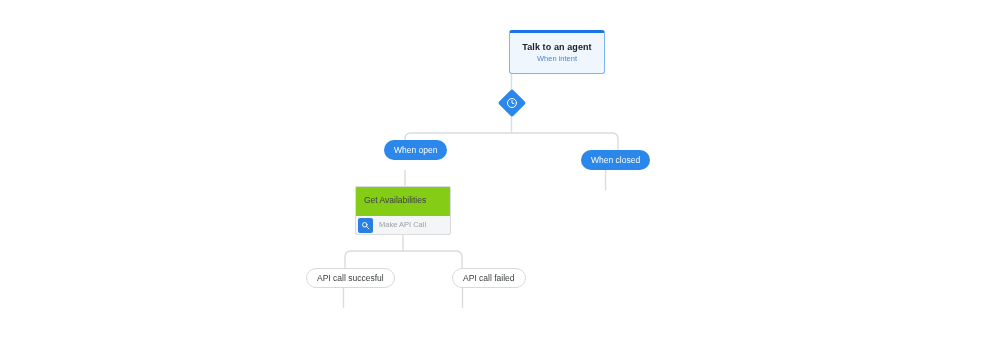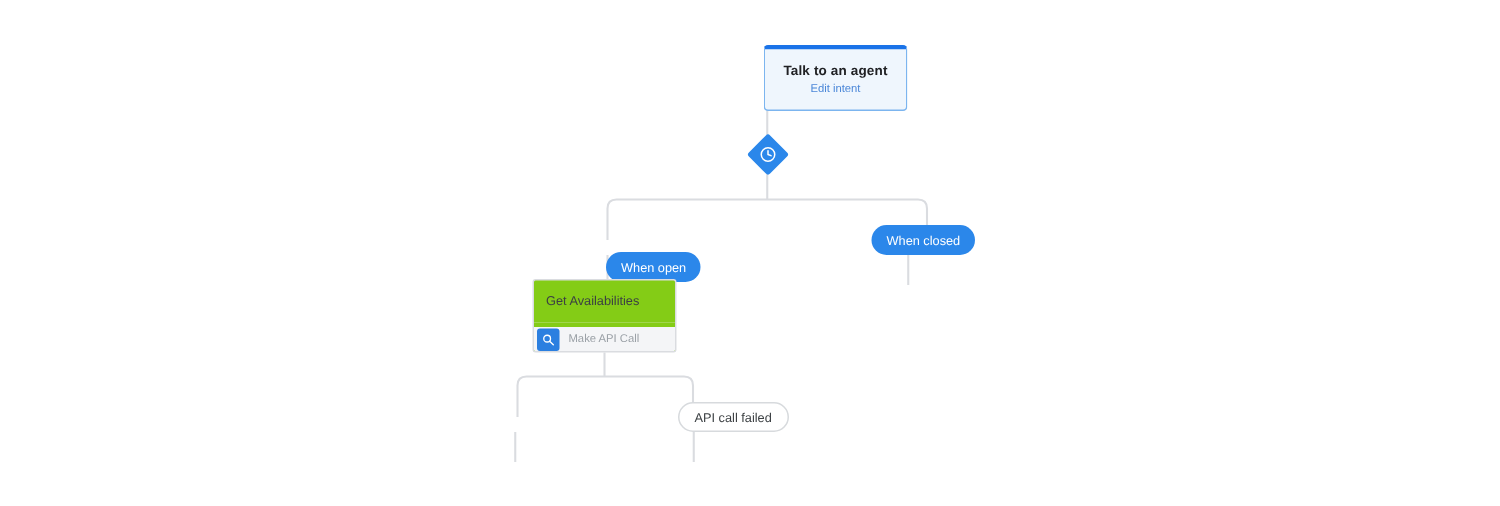--- a/index.html
+++ b/index.html
@@ -105,21 +105,21 @@
     padding: 0 10px;
     box-sizing: border-box;
     cursor: pointer;
   }
   .pill-filled span {
     font-size: 8.5px;
     color: #ffffff;
     white-space: nowrap;
     line-height: 1;
   }
-  #pill-when-open  { left: 384px; top: 168px; margin-left: 20px; }
+  #pill-when-open  { left: 384px; top: 140px; }
   #pill-when-closed{ left: 581px; top: 150px; }
   
   .pill-outline {
     position: absolute;
     height: 20px;
     background: #ffffff;
     border: 1px solid #d7dadd;
     border-radius: 10px;
     display: flex;
     align-items: center;
@@ -159,21 +159,21 @@
     white-space: nowrap;
     line-height: 1;
   }
   .step-action {
     position: absolute;
     left: 0;
     bottom: 0;
     width: 100%;
     height: 19px;
     background: #f4f5f7;
-    border-top: 3px solid #84cc16;
+    border-top: 1px solid #84cc16;
     box-sizing: border-box;
     display: flex;
     align-items: center;
     cursor: pointer;
   }
   .action-icon {
     width: 15px;
     height: 15px;
     margin-left: 2px;
     background: #2b7fe0;
@@ -212,21 +212,21 @@
       <path d="M403 235 L403 251"></path>
       <path d="M345 278 L345 257 Q345 251 351 251 L456 251 Q462 251 462 257 L462 278"></path>
 
       <path d="M343.5 288 L343.5 308"></path>
       <path d="M462.5 288 L462.5 308"></path>
     </g>
   </svg>
 
   <div class="intent-card">
     <div class="intent-title">Talk to an agent</div>
-    <div class="intent-sub">Edit intent</div>
+    <div class="intent-sub">When intent</div>
   </div>
 
   <div class="diamond-wrap">
     <div class="diamond-shape"></div>
     <div class="diamond-icon">
       <svg width="12" height="12" viewBox="0 0 24 24" fill="none" stroke="#ffffff" stroke-width="2" stroke-linecap="round" stroke-linejoin="round">
         <circle cx="12" cy="12" r="9"></circle>
         <polyline points="12 7 12 12 16 13.5"></polyline>
       </svg>
     </div>
@@ -246,18 +246,21 @@
       <div class="action-icon">
         <svg width="9" height="9" viewBox="0 0 24 24" fill="none" stroke="#ffffff" stroke-width="2.4" stroke-linecap="round" stroke-linejoin="round">
           <circle cx="10" cy="10" r="6"></circle>
           <line x1="14.5" y1="14.5" x2="21" y2="21"></line>
         </svg>
       </div>
       <div class="action-label">Make API Call</div>
     </div>
   </div>
 
+  <div class="pill-outline" id="pill-api-ok">
+    <span>API call succesful</span>
+  </div>
 
   <div class="pill-outline" id="pill-api-fail">
     <span>API call failed</span>
   </div>
 
 </div>
 
 </body></html>

